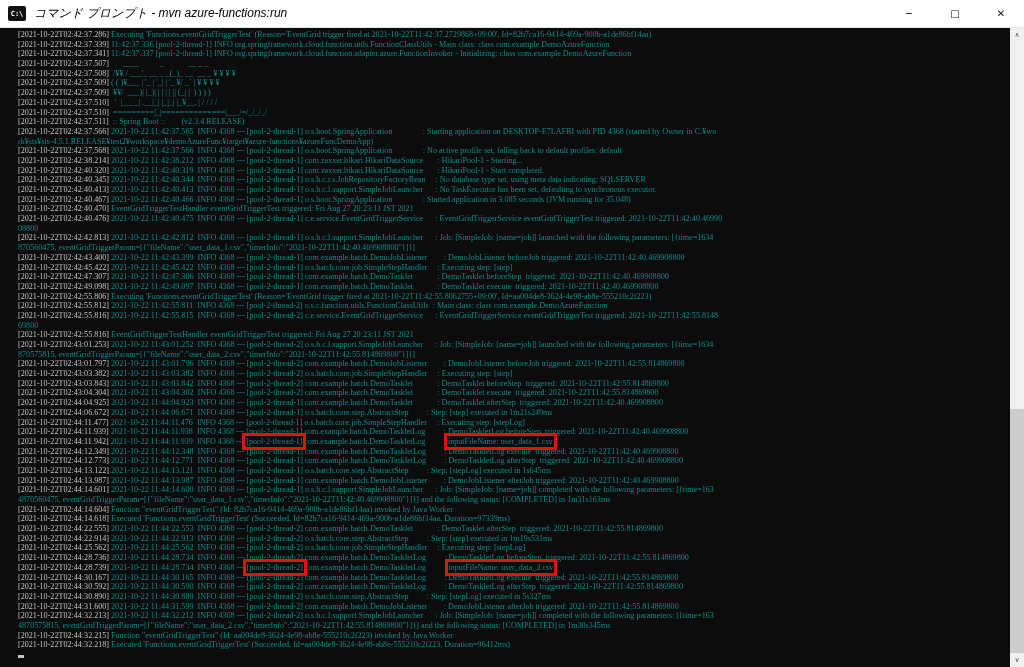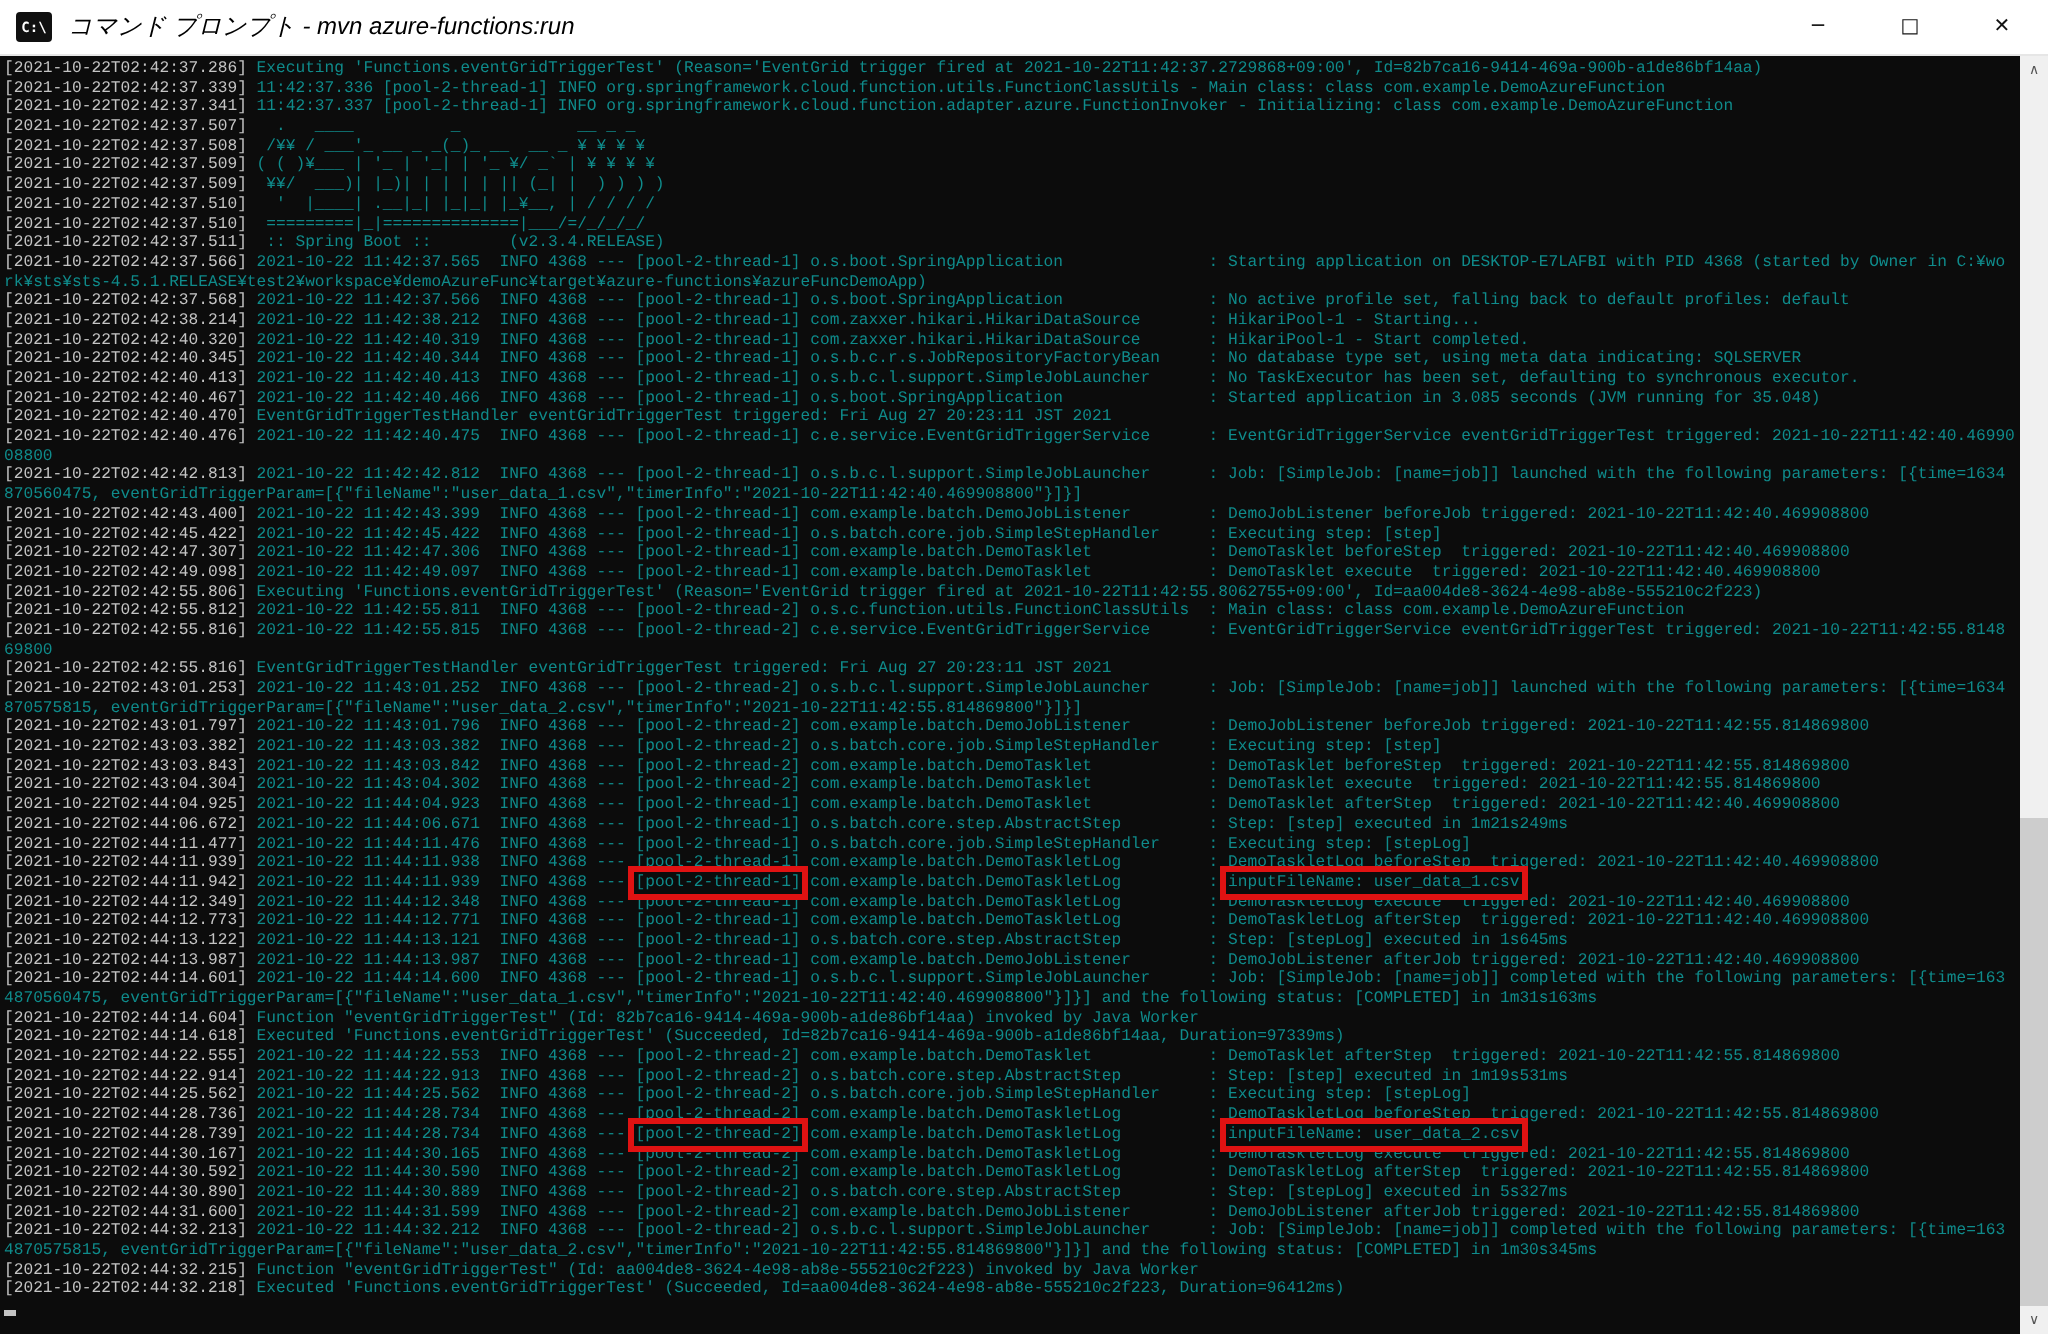--- a/index.html
+++ b/index.html
@@ -9,22 +9,22 @@
   
   .titlebar { height:28px; background:#ffffff; display:flex; align-items:center; padding-left:8px; flex:0 0 auto; border-bottom:1px solid #e6e6e6; }
   .cmd-icon { width:18px; height:15px; background:#101010; border-radius:2px; color:#fff;
               font:bold 7px "DejaVu Sans Mono",monospace; display:flex; align-items:center; justify-content:center; margin-right:8px; }
   .win-title { font-size:12px; color:#000; flex:1 1 auto; white-space:nowrap; overflow:hidden;font-style:italic; }
   .controls { display:flex; height:100%; flex:0 0 auto; }
   .ctrl { width:46px; height:100%; display:flex; align-items:center; justify-content:center; font-size:10px; color:#111; font-family:"DejaVu Sans",sans-serif; }
 
   
   .console { position:relative; flex:1 1 auto; background:#0c0c0c; overflow:hidden; }
-  .screen { position:absolute; left:0; top:0; right:14px; bottom:0; padding:2px 0 0 2px;
-            font-family:Liberation Mono, monospace; font-size:8.1px; line-height:9.7px;
+  .screen { position:absolute; left:0; top:0; right:14px; bottom:0; padding:2px 0 0 18px;
+            font-family:Liberation Serif, serif; font-size:8.1px; line-height:9.7px;
             white-space:pre; overflow:hidden; }
   .line { height:9.7px; }
   .pre  { color:#c4c4c4; }
   .body { color:#0f8b8b; }
   .hl   { outline:3px solid #e01212; outline-offset:1px; }
   .cursor-block { display:inline-block; width:6px; height:3px; background:#c4c4c4; margin-top:5px; }
 
   
   .scrollbar { position:absolute; right:0; top:0; bottom:0; width:14px; background:#f0f0f0;
                display:flex; flex-direction:column; }

